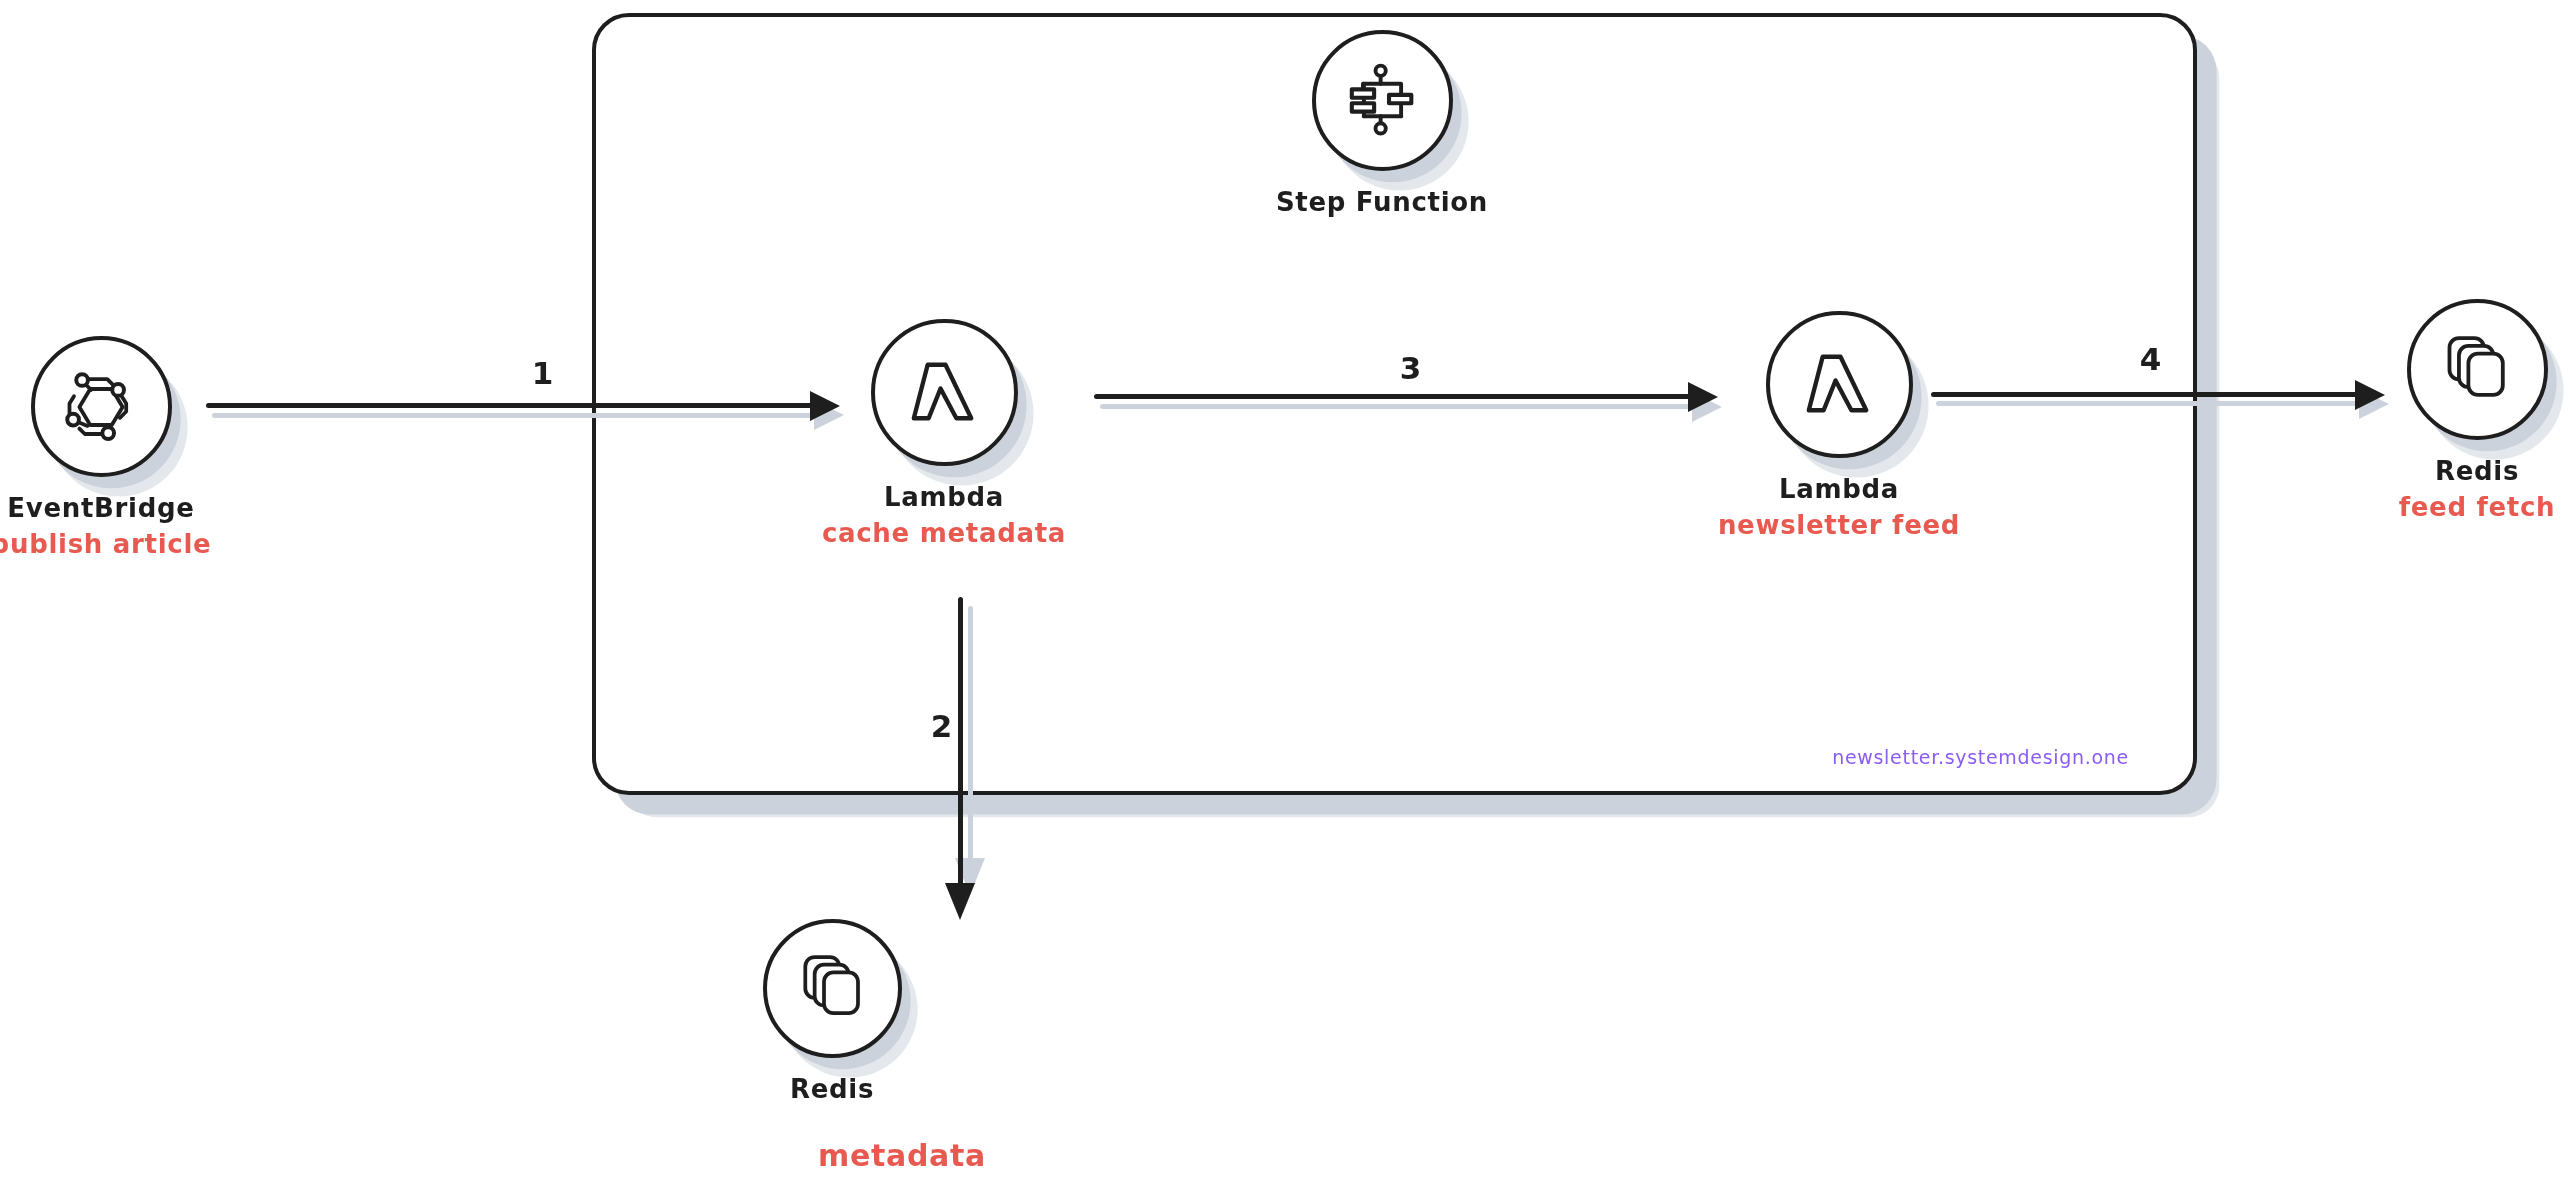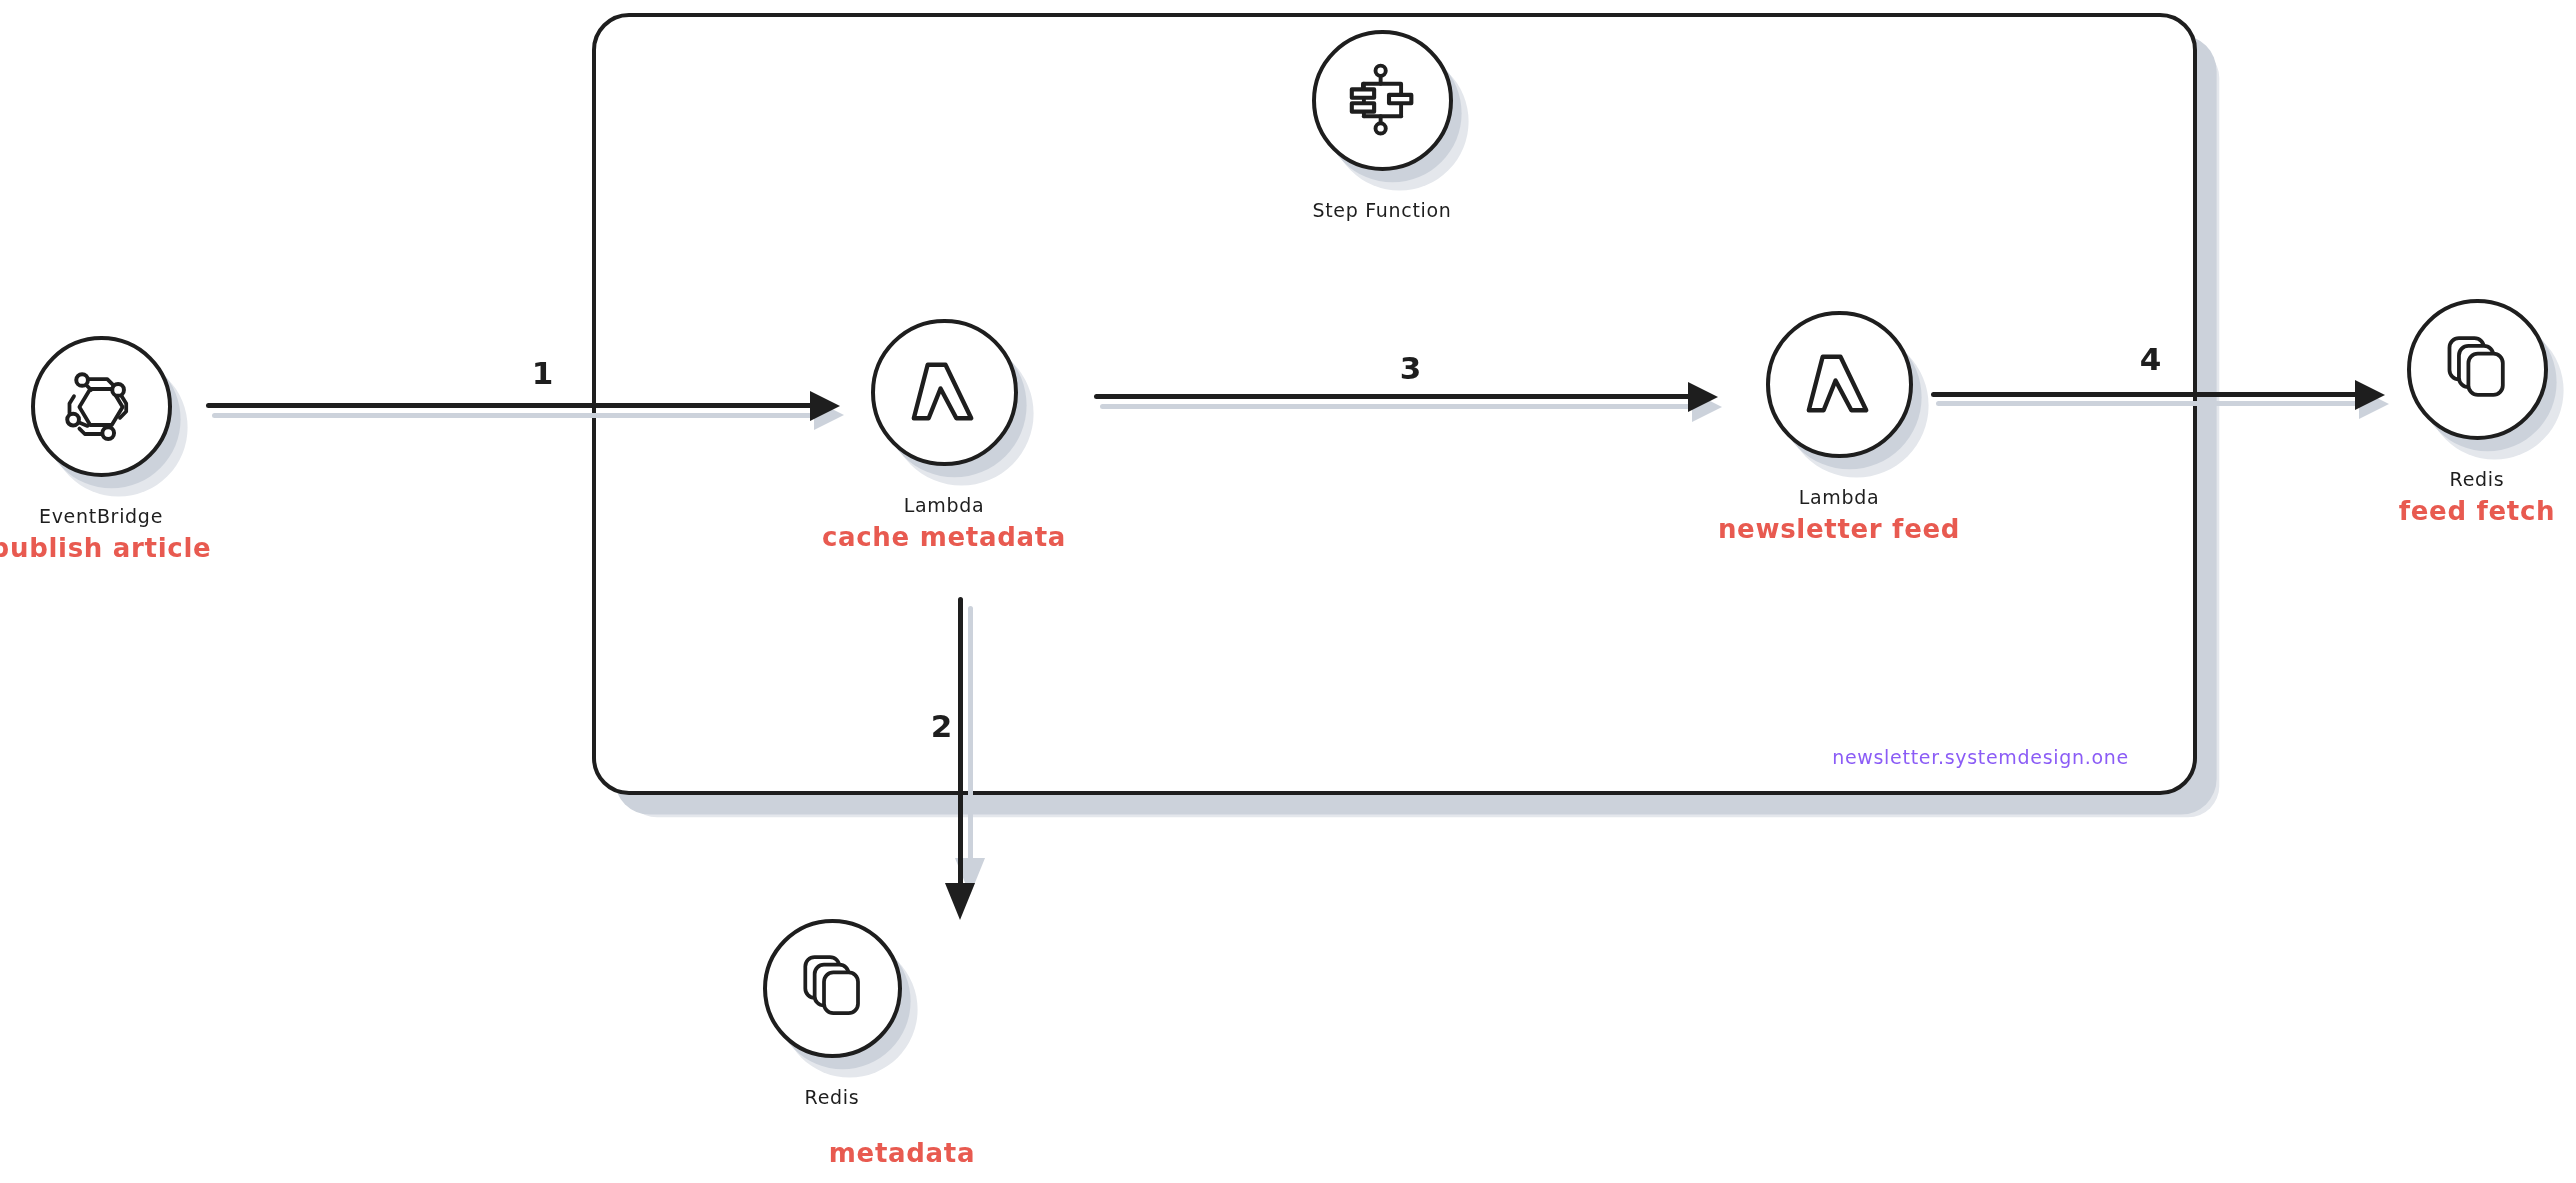--- a/index.html
+++ b/index.html
@@ -42,34 +42,34 @@
     width:141px;height:141px;
     background:#ffffff;
     border:4.2px solid #1e1e1e;
     border-radius:50%;
     display:flex;align-items:center;justify-content:center;
     box-shadow:10px 12.7px 0 -1.4px #ccd2db, 17px 21px 0 -1.4px #e4e7ec;
   }
   .circle.lg{width:147px;height:147px;}
   .circle.sm{width:139px;height:139px;}
   .node-label{
-    margin-top:28px;
-    font-size:19px;font-weight:normal;letter-spacing:0.7px;
+    margin-top:16px;
+    font-size:26px;font-weight:bold;letter-spacing:0.7px;
     color:#1e1e1e;white-space:nowrap;
   }
   .node-sublabel{
     margin-top:5.7px;
     font-size:26px;font-weight:bold;letter-spacing:0.7px;
     color:#e85a50;white-space:nowrap;
   }
   .floating-sublabel{
     position:absolute;
     left:775px;top:1138px;width:254px;
     text-align:center;
-    font-size:26px;font-weight:bold;letter-spacing:0.7px;
+    font-size:30px;font-weight:bold;letter-spacing:0.7px;
     color:#e85a50;
     z-index:4;
   }
   
   .hline,.vline{position:absolute;background:#1e1e1e;z-index:3;border-radius:2.8px;}
   .hline{height:5px;}
   .vline{width:5px;}
   .hline.shadow,.vline.shadow{background:#ccd2db;z-index:3;}
   .head-right{
     position:absolute;width:0;height:0;z-index:3;

